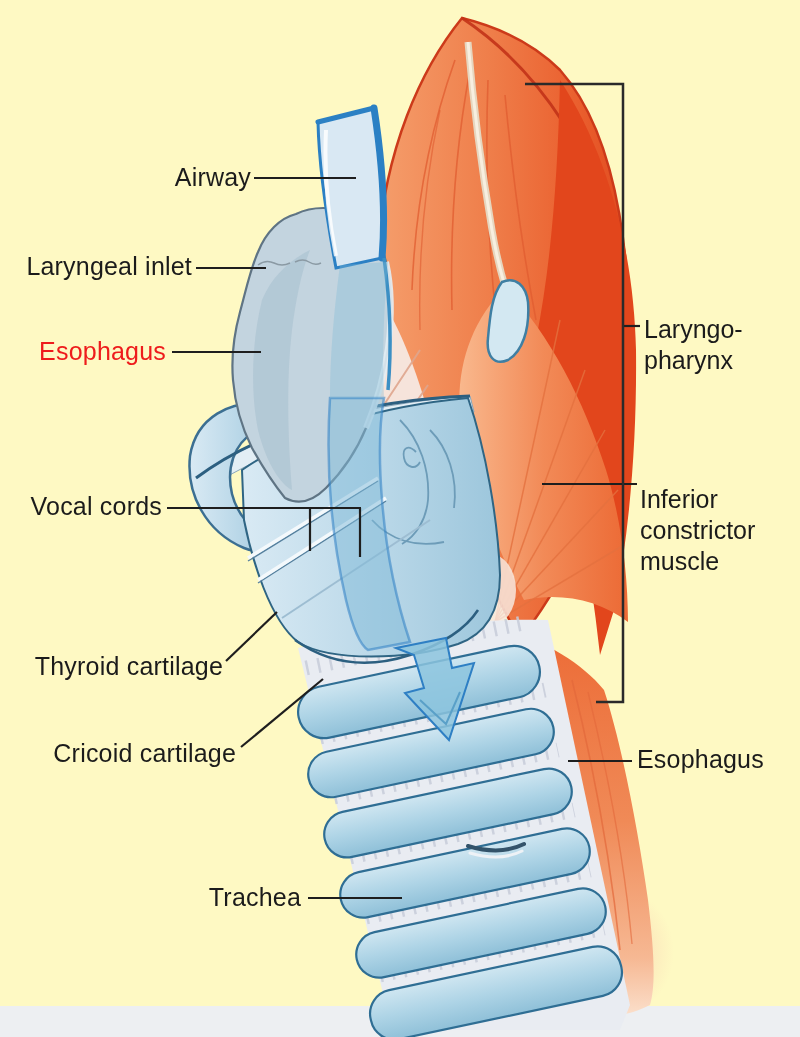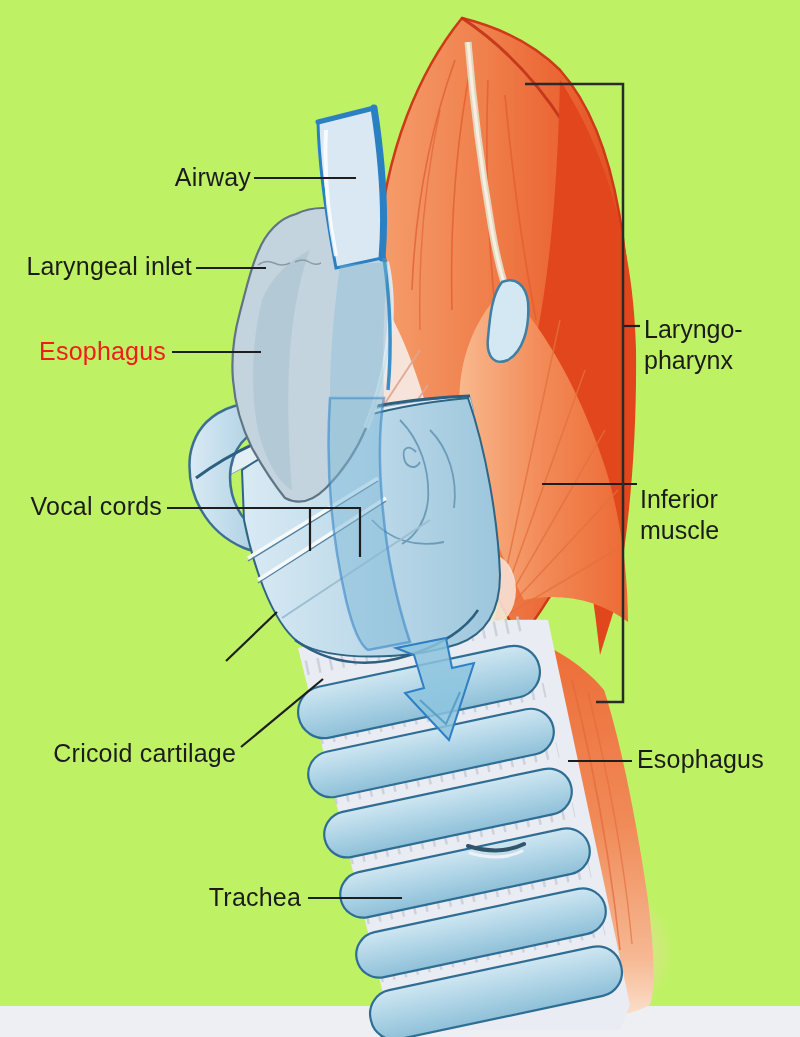--- a/index.html
+++ b/index.html
@@ -1,17 +1,17 @@
 <!DOCTYPE html>
 <html><head>
 <meta charset="utf-8">
 <style>
   html,body{margin:0;padding:0;background:#ffffff;}
   .stage{
-    position:relative;width:800px;height:1037px;background:#bef264;
+    position:relative;width:800px;height:1037px;background:#fef9c3;
     overflow:hidden;font-family:"Liberation Sans",sans-serif;
   }
   .art{position:absolute;left:0;top:0;width:800px;height:1037px;}
   .lbl{
     position:absolute;font-size:25px;line-height:27px;color:#1b1b1b;
     white-space:nowrap;letter-spacing:.2px;
   }
   .lbl.right-al{text-align:right;}
   .lbl.red{color:#ee1c1c;}
   .lbl-multi{position:absolute;font-size:25px;line-height:31px;color:#1b1b1b;}
@@ -197,28 +197,30 @@
       <path d="M568,761 L632,761"></path>
       <path d="M624,326 L640,326"></path>
     </g>
     <polyline points="525,84 623,84 623,702 596,702" fill="none" stroke="#2a2a2a" stroke-width="2.5"></polyline>
   </svg>
 
   <div class="lbl right-al" style="right:549px;top:164px;">Airway</div>
   <div class="lbl right-al" style="right:608px;top:253px;">Laryngeal inlet</div>
   <div class="lbl right-al red" style="right:634px;top:338px;">Esophagus</div>
   <div class="lbl right-al" style="right:638px;top:493px;">Vocal cords</div>
+  <div class="lbl right-al" style="right:577px;top:653px;">Thyroid cartilage</div>
   <div class="lbl right-al" style="right:564px;top:740px;text-align:right;">Cricoid cartilage</div>
   <div class="lbl right-al" style="right:499px;top:884px;">Trachea</div>
 
   <div class="lbl-multi" style="left:644px;top:314px;">
     <div>Laryngo-</div>
     <div>pharynx</div>
   </div>
 
   <div class="lbl-multi" style="left:640px;top:468px;margin-top:16px;">
     <div>Inferior</div>
+    <div>constrictor</div>
     <div>muscle</div>
   </div>
 
   <div class="lbl" style="left:637px;top:746px;">Esophagus</div>
 
 </div>
 
 </body></html>

